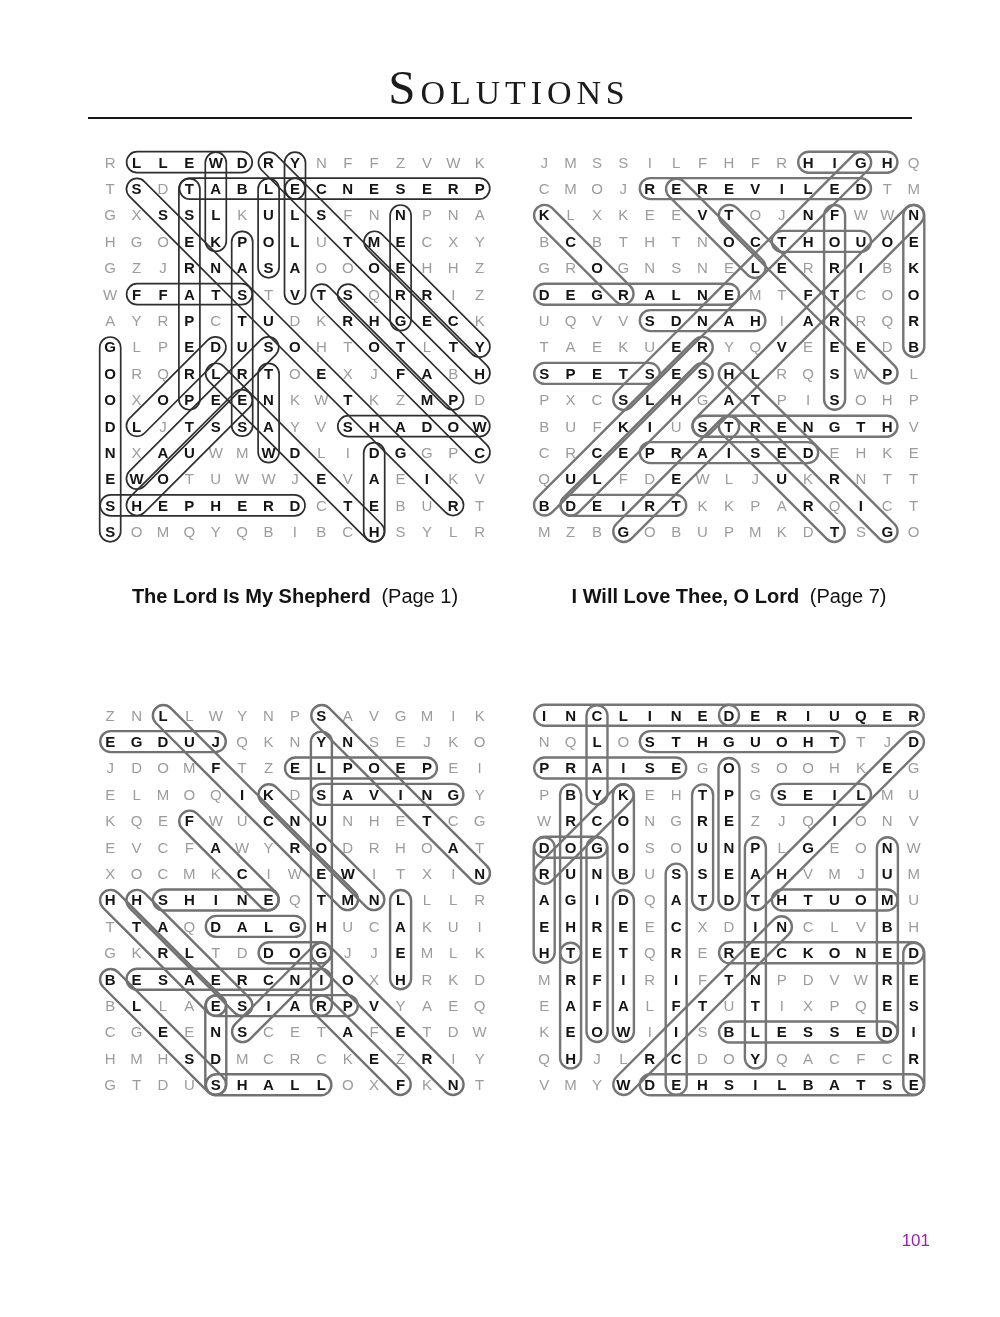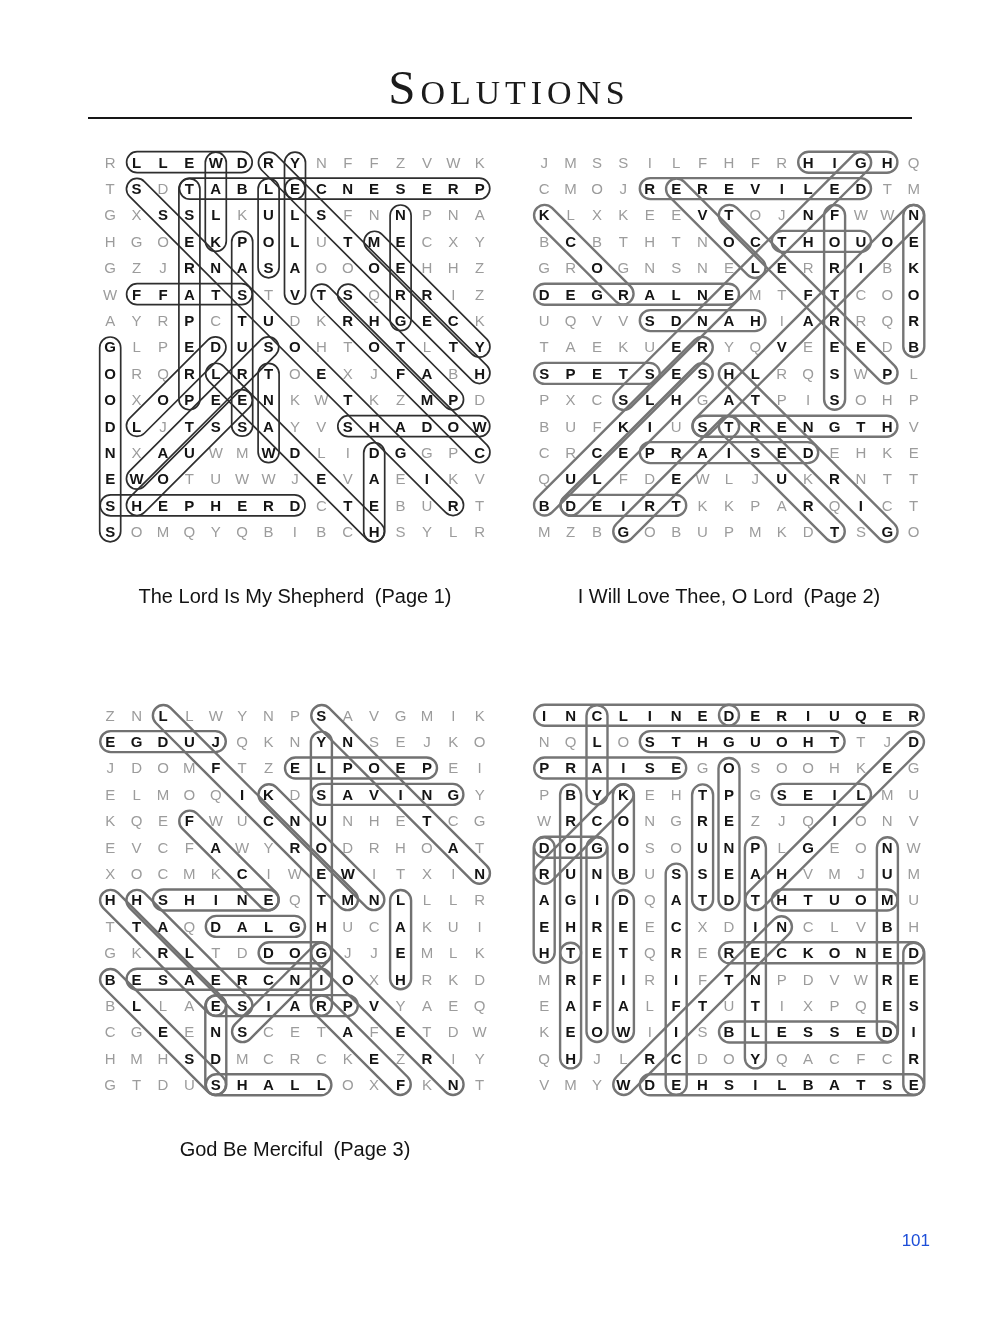--- a/index.html
+++ b/index.html
@@ -21,23 +21,23 @@
   .gridwrap{position:relative;width:396px;height:396px;}
   .grid{display:grid;grid-template-columns:repeat(15,26.4px);grid-auto-rows:26.4px;}
   .grid span{display:flex;align-items:center;justify-content:center;font-size:15px;line-height:1;}
   .fil{color:#9c9c9c;font-weight:400;}
   .sol{color:#141414;font-weight:700;}
   svg.loops{position:absolute;left:0;top:0;width:396px;height:396px;overflow:visible;pointer-events:none;}
   .caption{
     position:absolute;top:436px;left:0;width:100%;text-align:center;
     font-size:20px;color:#131313;white-space:nowrap;
   }
-  .caption .cb{font-weight:400;}
+  .caption .cb{font-weight:700;}
   .caption .ci{font-weight:400;margin-left:5px;}
-  .pagenum{position:absolute;top:1231px;left:845px;width:85px;text-align:right;font-size:17px;color:#1d4ed8;}
+  .pagenum{position:absolute;top:1231px;left:845px;width:85px;text-align:right;font-size:17px;color:#a21caf;}
 </style>
 </head>
 <body>
 
 <h1 class="title">Solutions</h1>
 <div class="rule"></div>
 
 <section class="puzzle p1">
   <div class="gridwrap">
     <div class="grid">
@@ -548,21 +548,21 @@
         <rect x="346.4" y="372.29999999999995" width="244.01142827989824" height="21" rx="10.5" ry="10.5" fill="none" stroke="#757575" stroke-width="2.4" transform="rotate(-135 356.4 382.79999999999995)"></rect>
         <rect x="161.59999999999997" y="266.7" width="204.8" height="21" rx="10.5" ry="10.5" fill="none" stroke="#757575" stroke-width="2.4" transform="rotate(0 171.59999999999997 277.2)"></rect>
         <rect x="108.8" y="293.09999999999997" width="178.39999999999998" height="21" rx="10.5" ry="10.5" fill="none" stroke="#757575" stroke-width="2.4" transform="rotate(0 118.8 303.59999999999997)"></rect>
         <rect x="293.59999999999997" y="372.29999999999995" width="169.34095218659883" height="21" rx="10.5" ry="10.5" fill="none" stroke="#757575" stroke-width="2.4" transform="rotate(-135 303.59999999999997 382.79999999999995)"></rect>
         <rect x="82.39999999999999" y="372.29999999999995" width="169.3409521865988" height="21" rx="10.5" ry="10.5" fill="none" stroke="#757575" stroke-width="2.4" transform="rotate(-45 92.39999999999999 382.79999999999995)"></rect>
         <rect x="135.2" y="345.9" width="125.6" height="21" rx="10.5" ry="10.5" fill="none" stroke="#757575" stroke-width="2.4" transform="rotate(180 145.2 356.4)"></rect>
       </svg>
   </div>
   <div class="caption">
     <span class="cb">I Will Love Thee, O Lord</span>
-    <span class="ci">(Page 2)</span>
+    <span class="ci">(Page 7)</span>
   </div>
 </section>
 
 <section class="puzzle p3">
   <div class="gridwrap">
     <div class="grid">
         <span class="fil">Z</span>
         <span class="fil">N</span>
         <span class="sol">L</span>
         <span class="fil">L</span>
@@ -805,24 +805,20 @@
         <rect x="108.8" y="293.09999999999997" width="169.34095218659883" height="21" rx="10.5" ry="10.5" fill="none" stroke="#717171" stroke-width="2.4" transform="rotate(-135 118.8 303.59999999999997)"></rect>
         <rect x="3.1999999999999993" y="266.7" width="169.34095218659883" height="21" rx="10.5" ry="10.5" fill="none" stroke="#717171" stroke-width="2.4" transform="rotate(44.99999999999999 13.2 277.2)"></rect>
         <rect x="135.2" y="319.49999999999994" width="132.0057141399491" height="21" rx="10.5" ry="10.5" fill="none" stroke="#717171" stroke-width="2.4" transform="rotate(-44.99999999999999 145.2 329.99999999999994)"></rect>
         <rect x="214.39999999999998" y="240.29999999999998" width="206.67619023324852" height="21" rx="10.5" ry="10.5" fill="none" stroke="#717171" stroke-width="2.4" transform="rotate(44.99999999999999 224.39999999999998 250.79999999999998)"></rect>
         <rect x="293.59999999999997" y="372.29999999999995" width="132.00571413994913" height="21" rx="10.5" ry="10.5" fill="none" stroke="#717171" stroke-width="2.4" transform="rotate(-135 303.59999999999997 382.79999999999995)"></rect>
         <rect x="108.8" y="293.09999999999997" width="99.19999999999999" height="21" rx="10.5" ry="10.5" fill="none" stroke="#717171" stroke-width="2.4" transform="rotate(90 118.8 303.59999999999997)"></rect>
         <rect x="293.59999999999997" y="266.7" width="99.20000000000002" height="21" rx="10.5" ry="10.5" fill="none" stroke="#717171" stroke-width="2.4" transform="rotate(-90 303.59999999999997 277.2)"></rect>
         <rect x="108.8" y="372.29999999999995" width="125.59999999999998" height="21" rx="10.5" ry="10.5" fill="none" stroke="#717171" stroke-width="2.4" transform="rotate(0 118.8 382.79999999999995)"></rect>
         <rect x="214.39999999999998" y="293.09999999999997" width="284" height="21" rx="10.5" ry="10.5" fill="none" stroke="#717171" stroke-width="2.4" transform="rotate(-90 224.39999999999998 303.59999999999997)"></rect>
       </svg>
-  </div>
-  <div class="caption">
-    <span class="cb">God Be Merciful</span>
-    <span class="ci">(Page 3)</span>
   </div>
 </section>
 
 <section class="puzzle p4">
   <div class="gridwrap">
     <div class="grid">
         <span class="sol">I</span>
         <span class="sol">N</span>
         <span class="sol">C</span>
         <span class="sol">L</span>

